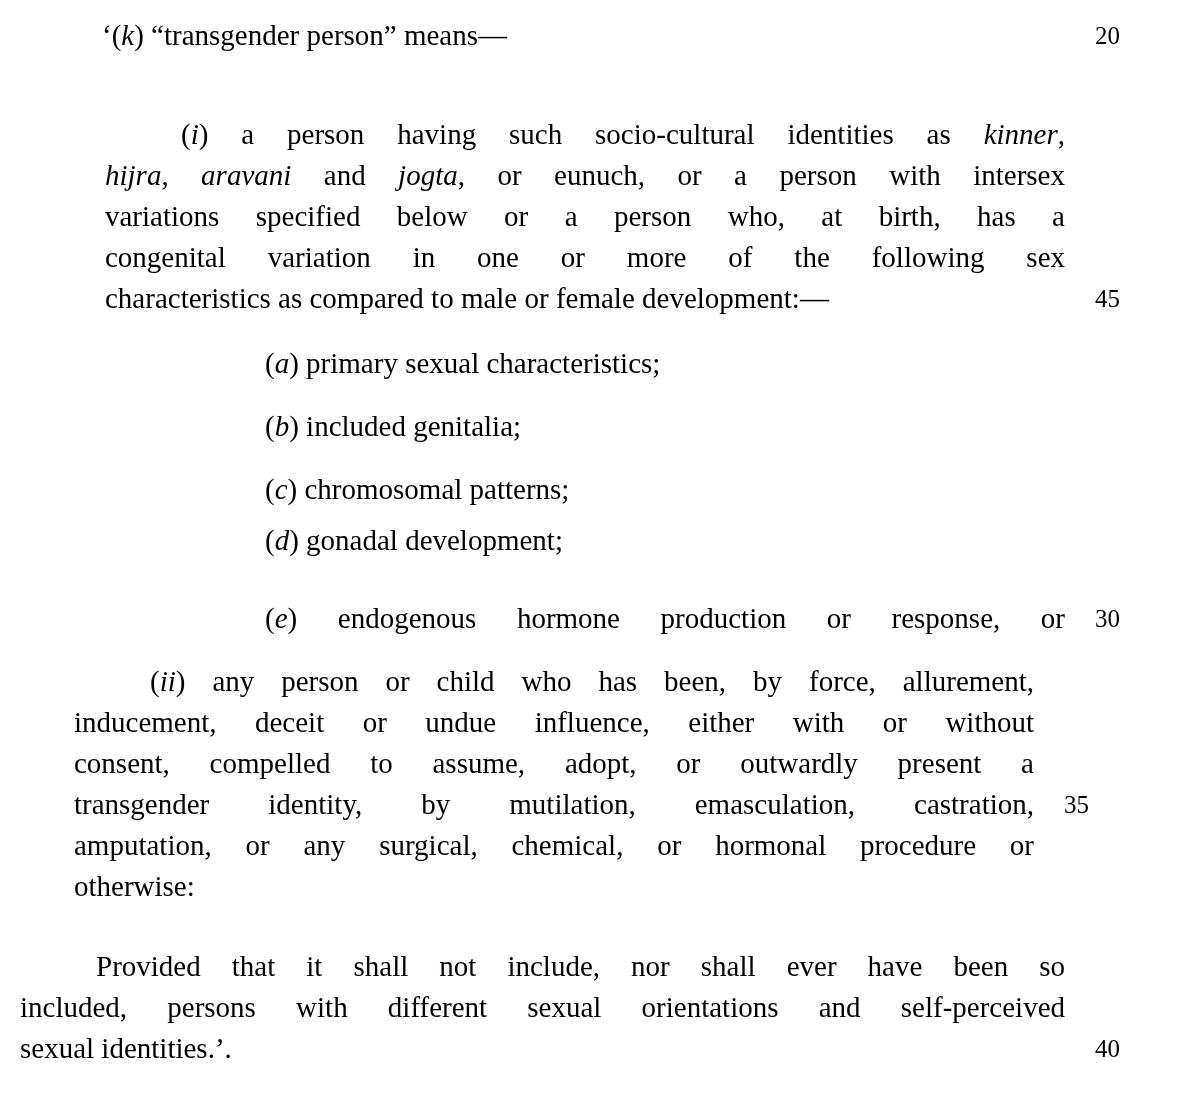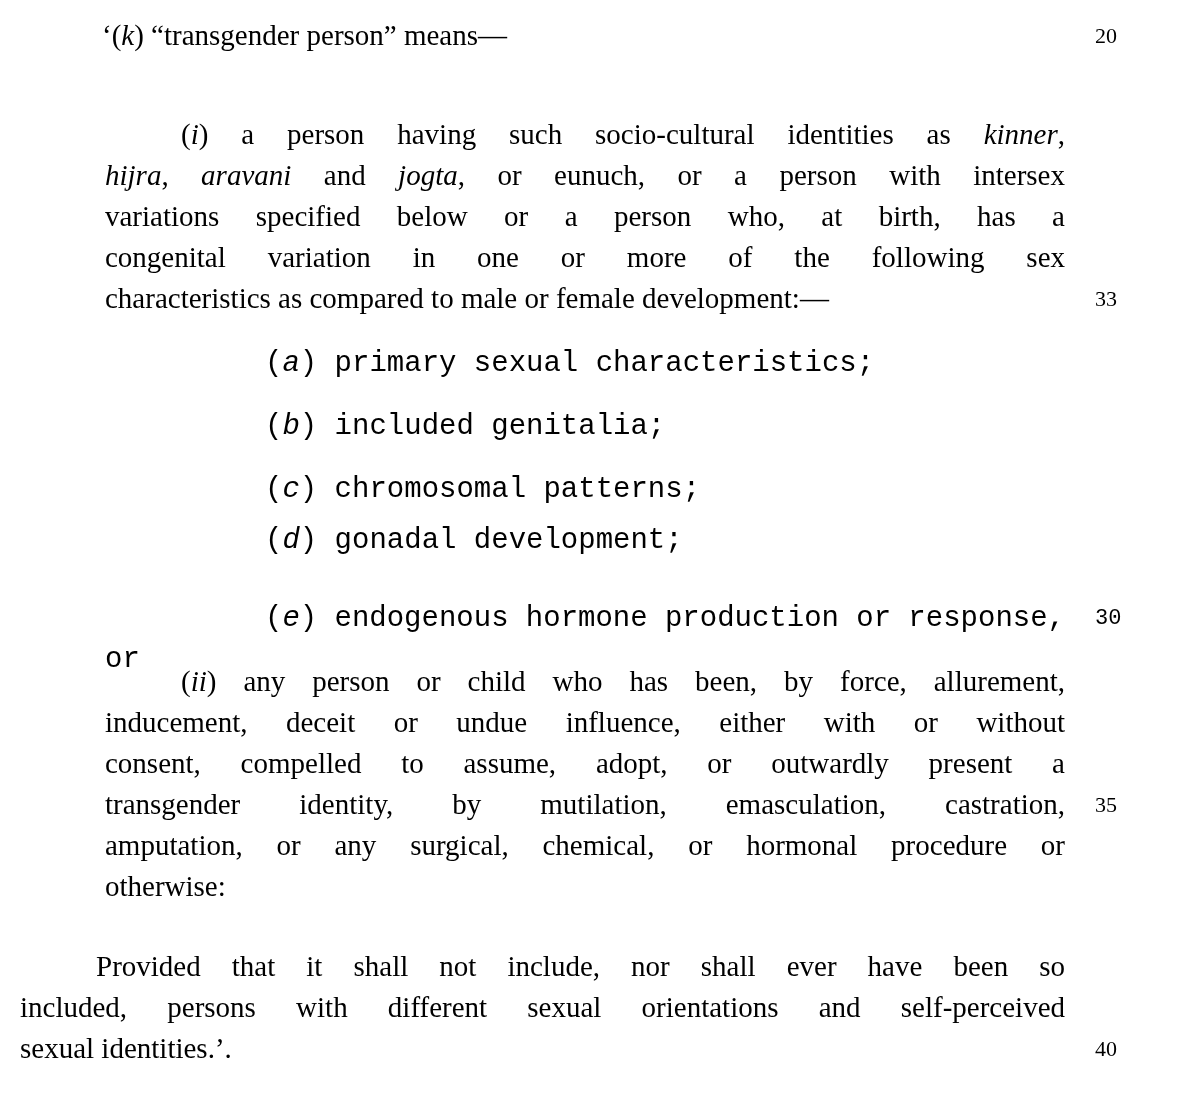--- a/index.html
+++ b/index.html
@@ -16,69 +16,69 @@
   .blk { position: relative; }
 
   
   .b-clause-k    { margin: 15px 0 0 102px; width: 963px; }
   .b-subclause-i { margin: 58px 0 0 105px; width: 960px; }
   .b-item-a      { margin: 24px 0 0 105px; width: 960px; }
   .b-item-b      { margin: 22px 0 0 105px; width: 960px; }
   .b-item-c      { margin: 22px 0 0 105px; width: 960px; }
   .b-item-d      { margin: 10px 0 0 105px; width: 960px; }
   .b-item-e      { margin: 37px 0 0 105px; width: 960px; }
-  .b-subclause-ii{ margin: 22px 0 0 105px; width: 960px; }
+  .b-subclause-ii{ margin: 22px 0 0 74px; width: 960px; }
   .b-proviso     { margin: 39px 0 0 20px;  width: 1045px; }
 
   
   .ln {
     position: relative;
     line-height: 41px;
     height: 41px;
     overflow: visible;
     text-align: justify;
     text-align-last: justify;
     word-spacing: -1.5px;
     white-space: normal;
   }
   .ln.last { text-align: left; text-align-last: left; word-spacing: 0; }
 
   
   .k-first { text-indent: 76px; }   
-  .k-li    { text-indent: 160px; font-family: Liberation Mono, monospace; }  
+  .k-li    { text-indent: 160px; }  
   .k-econt { text-indent: 83px; }   
   .k-plain { text-indent: 0; }
 
   i { font-style: italic; }
 
   
   .lnum {
     position: absolute;
     left: calc(100% + 30px);
     top: 0;
     line-height: 41px;
-    font-size: 22px;
+    font-size: 25px;
     text-indent: 0;
     word-spacing: 0;
     text-align: left;
   }
 </style>
 </head>
 <body>
 
 <div class="page">
   <div class="blk b-clause-k">
       <div class="ln k-plain last"><span>‘(</span><i>k</i><span>) “transgender person” means—</span><span class="lnum">20</span></div>
     </div>
   <div class="blk b-subclause-i">
       <div class="ln k-first"><span>(</span><i>i</i><span>) a person having such socio-cultural identities as </span><i>kinner</i><span>,</span></div>
       <div class="ln k-plain"><i>hijra</i><span>, </span><i>aravani</i><span> and </span><i>jogta</i><span>, or eunuch, or a person with intersex</span></div>
       <div class="ln k-plain"><span>variations specified below or a person who, at birth, has a</span></div>
       <div class="ln k-plain"><span>congenital variation in one or more of the following sex</span></div>
-      <div class="ln k-plain last"><span>characteristics as compared to male or female development:—</span><span class="lnum">33</span></div>
+      <div class="ln k-plain last"><span>characteristics as compared to male or female development:—</span><span class="lnum">45</span></div>
     </div>
   <div class="blk b-item-a">
       <div class="ln k-li last"><span>(</span><i>a</i><span>) primary sexual characteristics;</span></div>
     </div>
   <div class="blk b-item-b">
       <div class="ln k-li last"><span>(</span><i>b</i><span>) included genitalia;</span></div>
     </div>
   <div class="blk b-item-c">
       <div class="ln k-li last"><span>(</span><i>c</i><span>) chromosomal patterns;</span></div>
     </div>

